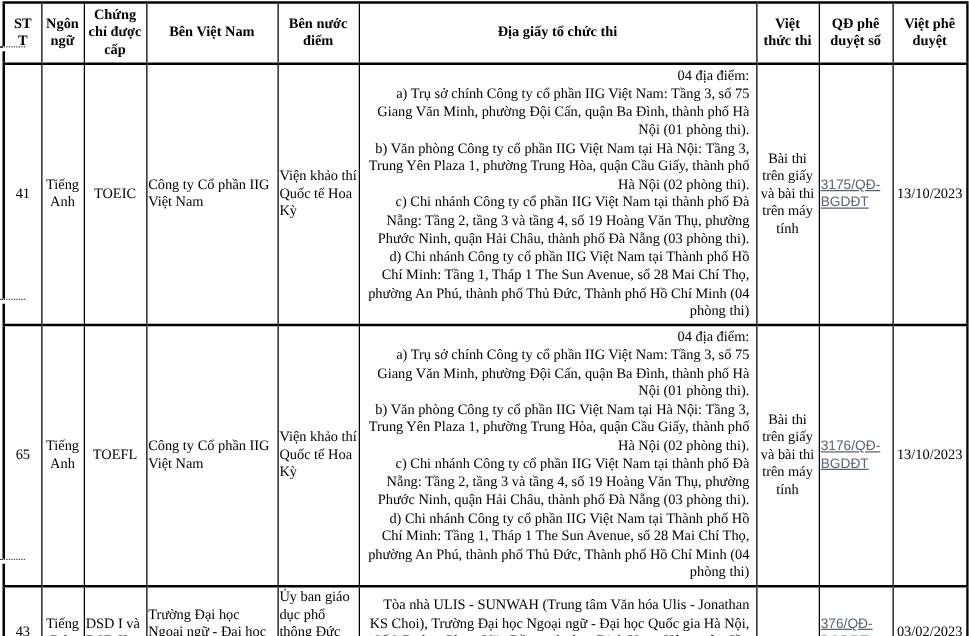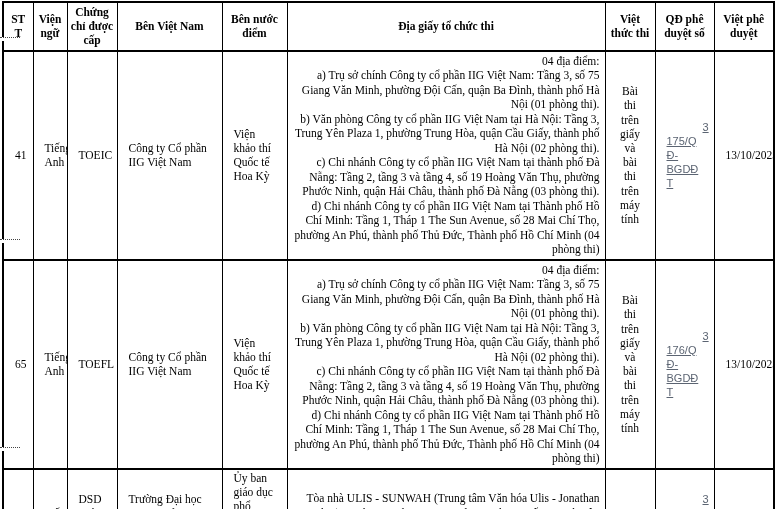--- a/index.html
+++ b/index.html
@@ -15,21 +15,21 @@
     width:771px;
     border:2px solid #000;
   }
   td,th{
     border-left:1px solid #000;
     border-right:1px solid #000;
     border-top:2px solid #000;
     border-bottom:2px solid #000;
     font-size:11.5px;
     line-height:14.2px;
-    padding:1px 11px;
+    padding:1px 1px;
     vertical-align:middle;
     overflow:hidden;
   }
   th{
     font-weight:bold;
     text-align:center;
     padding:2px 2px;
   }
   th.stt{word-break:break-all;padding:2px 5px;}
   .c{text-align:center;}
@@ -39,21 +39,20 @@
     text-align:right;
     padding:2px 5px;
     line-height:14.5px;
   }
   a.qd-link{
     font-family:"Liberation Sans", sans-serif;
     font-size:11px;
     color:#5b6472;
     text-decoration:underline;
     word-break:break-word;
-    margin-left:36px;
   }
   
   .dot-mark{
     position:absolute;
     left:0;width:20px;height:3px;
     background:#fff;
     border-top:1.5px dotted #444;
   }
 </style>
 </head>
@@ -69,21 +68,21 @@
         <col style="width:65px">
         <col style="width:318px">
     <col style="width:50px">
         <col style="width:59px">
         <col style="width:60px">
   </colgroup>
 
   <tbody>
         <tr style="height:37px">
     <th class="stt">STT</th>
-    <th>Viện ngữ</th>
+    <th>Ngôn ngữ</th>
     <th>Chứng chỉ được cấp</th>
     <th>Bên Việt Nam</th>
     <th>Bên nước điểm</th>
     <th>Địa giấy tổ chức thi</th>
     <th>Việt thức thi</th>
     <th>QĐ phê duyệt số</th>
     <th>Việt phê duyệt</th>
   </tr>
 
   <tr style="height:202px">

